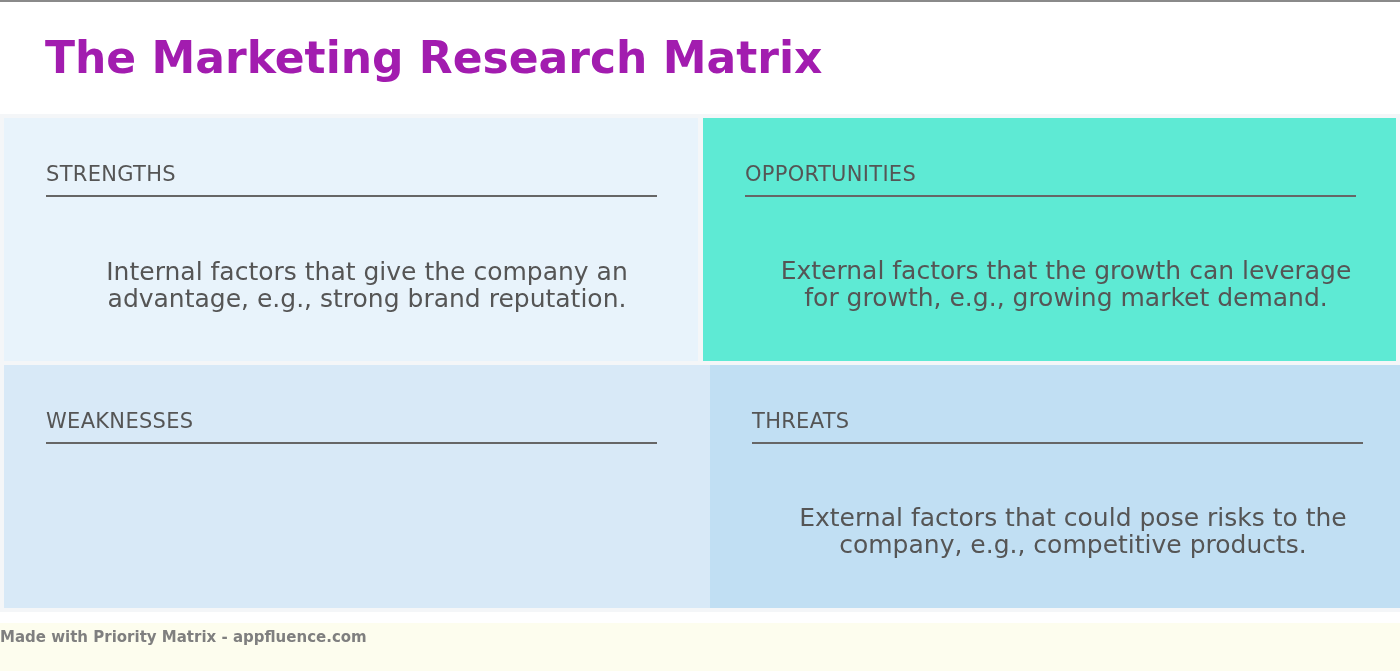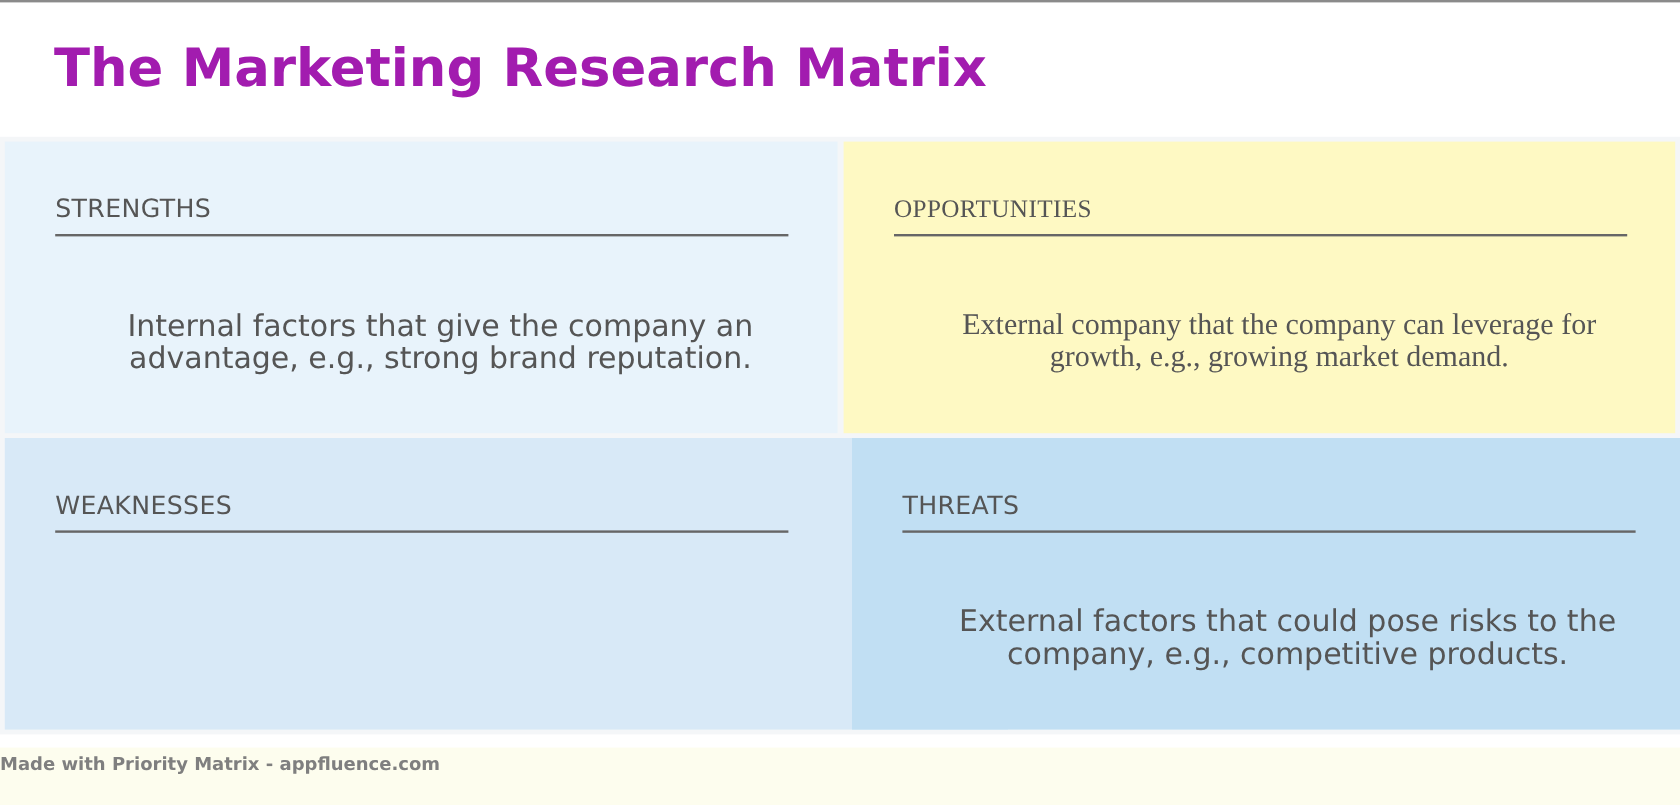--- a/index.html
+++ b/index.html
@@ -2,21 +2,21 @@
 <html><head>
 <meta charset="utf-8">
 <style>
   html, body { margin:0; padding:0; }
   body { width:1400px; height:671px; background:#ffffff; font-family:"DejaVu Sans", sans-serif; position:relative; overflow:hidden; }
   .topline { position:absolute; left:0; top:0; width:1400px; height:2px; background:#8a8a8a; }
   .title { position:absolute; left:45px; top:30px; font-size:44px; font-weight:bold; color:#a21caf; margin:0; line-height:56px; }
   .matrix { position:absolute; left:0; top:114px; width:1400px; height:498px; background:#f4f6f8; }
   .q { position:absolute; box-sizing:border-box; }
   .q1 { left:4px; top:4px; width:694px; height:243px; background:#e8f3fb; }
-  .q2 { left:703px; top:4px; width:693px; height:243px; background:#fef9c3;font-family:Liberation Serif, serif; }
+  .q2 { left:703px; top:4px; width:693px; height:243px; background:#5eead4; }
   .q3 { left:4px; top:251px; width:836px; height:243px; background:#d8e9f7; }
   .q4 { left:710px; top:251px; width:693px; height:243px; background:#c1dff3; }
   .qh { position:absolute; left:42px; top:44px; font-size:21px; color:#555555; letter-spacing:0.3px; }
   .ql { position:absolute; left:42px; top:77px; width:611px; height:2px; background:#666666; }
   .qt { position:absolute; left:73px; top:140px; width:580px; font-size:25px; color:#555555; line-height:27px;text-align:center; }
   .q2 .qt, .q4 .qt { top:139px; }
   .footer { position:absolute; left:0; top:623px; width:1400px; height:48px; background:#fdfdee; }
   .footer span { position:absolute; left:0; width:1321px; top:0; text-align:left; font-size:15px; font-weight:bold; color:#7f7f7f; line-height:28px; }
 </style>
 </head>
@@ -27,21 +27,21 @@
 
 <div class="matrix">
   <div class="q q1">
     <div class="qh">STRENGTHS</div>
     <div class="ql"></div>
     <div class="qt">Internal factors that give the company an advantage, e.g., strong brand reputation.</div>
   </div>
   <div class="q q2">
     <div class="qh">OPPORTUNITIES</div>
     <div class="ql"></div>
-    <div class="qt">External company that the company can leverage for growth, e.g., growing market demand.</div>
+    <div class="qt">External factors that the growth can leverage for growth, e.g., growing market demand.</div>
   </div>
   <div class="q q3">
     <div class="qh">WEAKNESSES</div>
     <div class="ql"></div>
   </div>
   <div class="q q4">
     <div class="qh">THREATS</div>
     <div class="ql"></div>
     <div class="qt">External factors that could pose risks to the company, e.g., competitive products.</div>
   </div>

